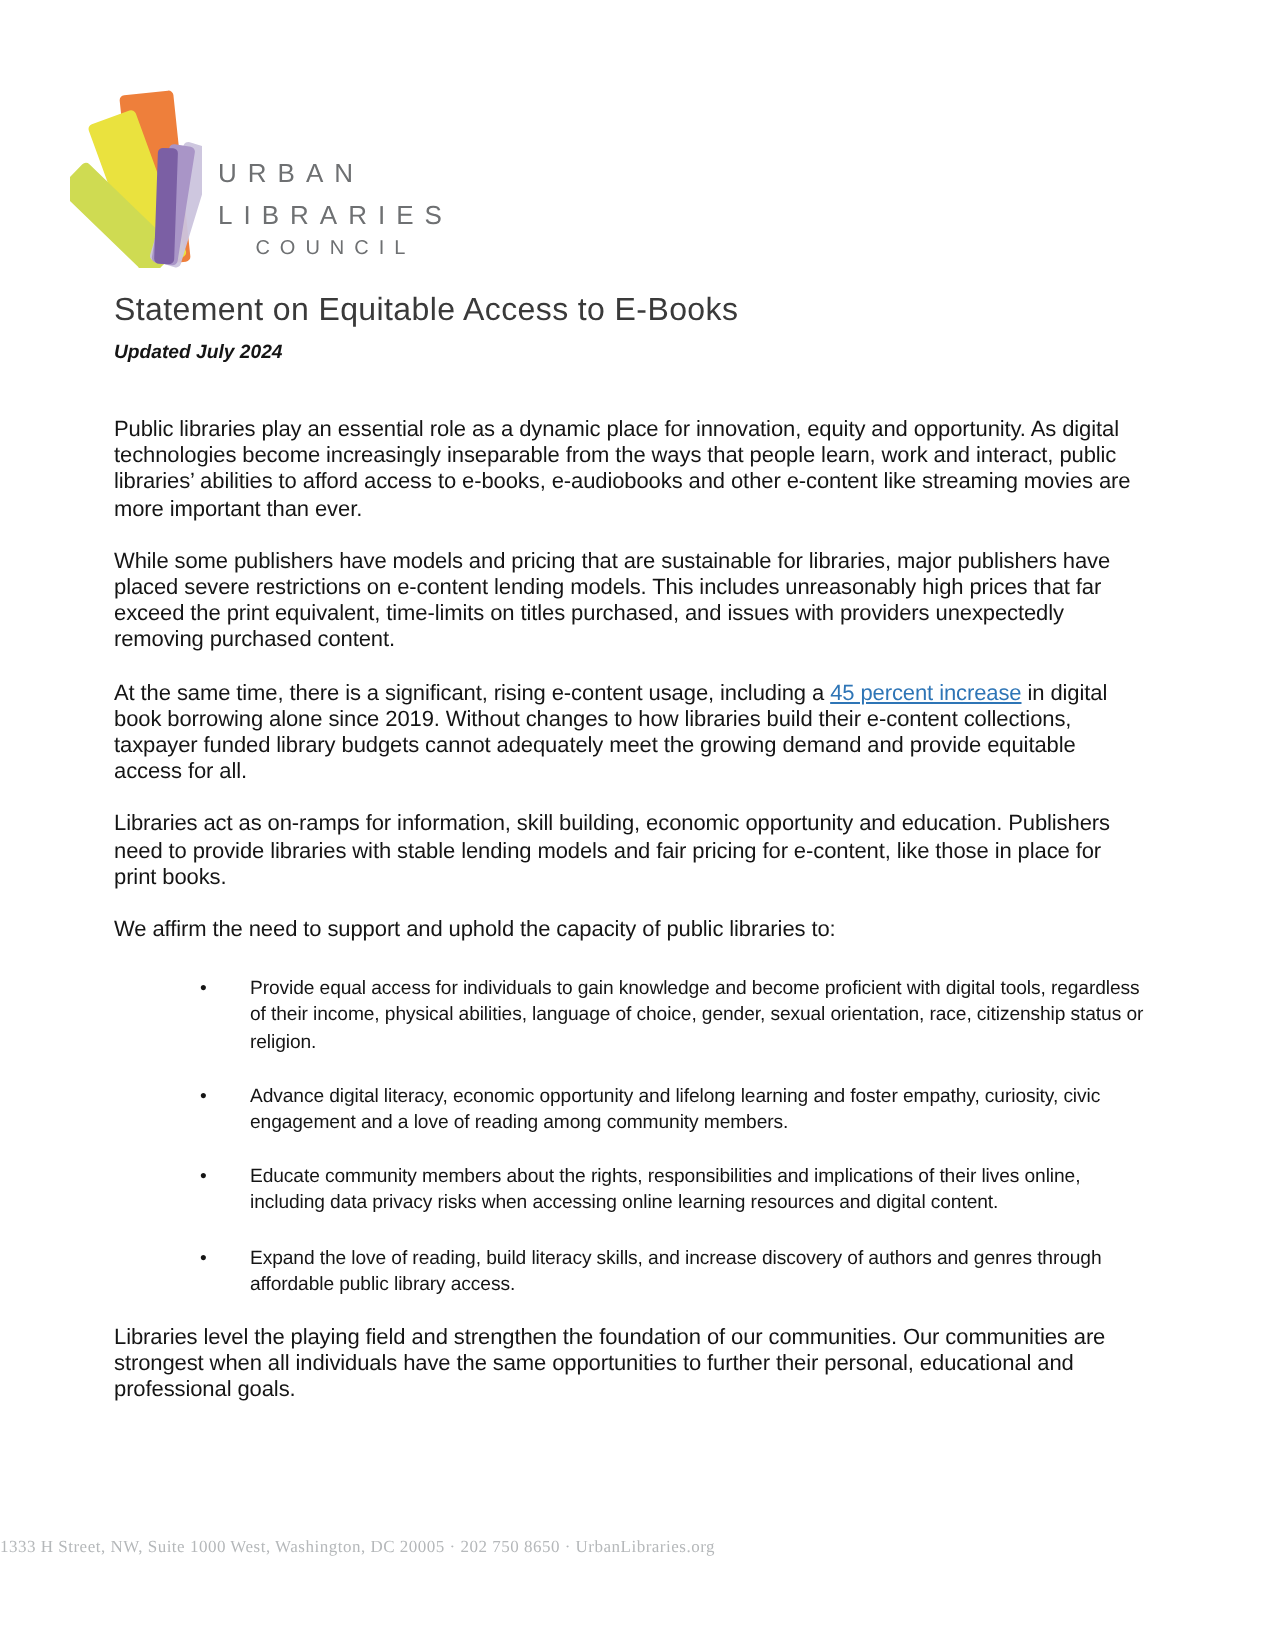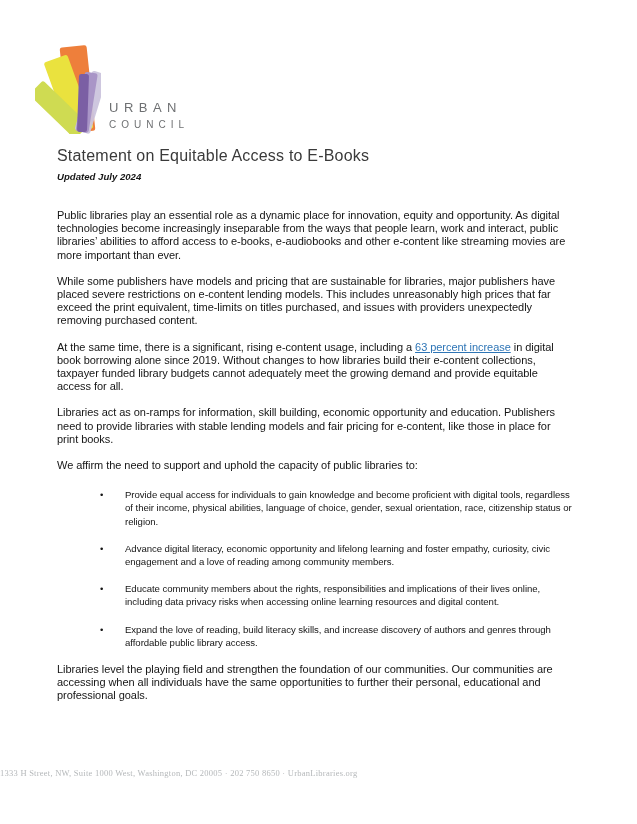--- a/index.html
+++ b/index.html
@@ -84,31 +84,32 @@
         <rect transform="rotate(-6)" x="-13.5" y="-86" width="27" height="86" rx="2.5" fill="#ee7f3b"></rect>
         <rect transform="rotate(-20)" x="-12.5" y="-78" width="25" height="78" rx="2.5" fill="#eae23e"></rect>
         <rect transform="rotate(-46)" x="-10" y="-64" width="20" height="64" rx="2.5" fill="#cfdb52"></rect>
         <rect transform="rotate(17)" x="-8" y="-62" width="16" height="62" rx="2.5" opacity="0.95" fill="#cbc4dd"></rect>
         <rect transform="rotate(9)" x="-6.5" y="-60" width="13" height="60" rx="2.5" fill="#a995c7"></rect>
         <rect transform="rotate(2)" x="-5" y="-58" width="10" height="58" rx="2.5" fill="#7b5fa4"></rect>
       </g>
     </svg>
     <div class="logo-wordmark">
       <div class="logo-line">URBAN</div>
+      <div class="logo-line">LIBRARIES</div>
       <div class="logo-line small">COUNCIL</div>
     </div>
   </div>
 
   <h1 class="doc-title">Statement on Equitable Access to E-Books</h1>
   <div class="doc-updated">Updated July 2024</div>
 
   <div class="body-copy">
     <p class="para">Public libraries play an essential role as a dynamic place for innovation, equity and opportunity. As digital technologies become increasingly inseparable from the ways that people learn, work and interact, public libraries’ abilities to afford access to e-books, e-audiobooks and other e-content like streaming movies are more important than ever.</p>
     <p class="para">While some publishers have models and pricing that are sustainable for libraries, major publishers have placed severe restrictions on e-content lending models. This includes unreasonably high prices that far exceed the print equivalent, time-limits on titles purchased, and issues with providers unexpectedly removing purchased content.</p>
-    <p class="para"><span>At the same time, there is a significant, rising e-content usage, including a </span><a class="link">63 percent increase</a><span> in digital book borrowing alone since 2019. Without changes to how libraries build their e-content collections, taxpayer funded library budgets cannot adequately meet the growing demand and provide equitable access for all.</span></p>
+    <p class="para"><span>At the same time, there is a significant, rising e-content usage, including a </span><a class="link">45 percent increase</a><span> in digital book borrowing alone since 2019. Without changes to how libraries build their e-content collections, taxpayer funded library budgets cannot adequately meet the growing demand and provide equitable access for all.</span></p>
     <p class="para">Libraries act as on-ramps for information, skill building, economic opportunity and education. Publishers need to provide libraries with stable lending models and fair pricing for e-content, like those in place for print books.</p>
     <p class="para">We affirm the need to support and uphold the capacity of public libraries to:</p>
 
     <ul class="bullet-list">
       <li class="bullet-item">
         <span class="bullet-glyph">•</span>
         <span class="bullet-text">Provide equal access for individuals to gain knowledge and become proficient with digital tools, regardless of their income, physical abilities, language of choice, gender, sexual orientation, race, citizenship status or religion.</span>
       </li>
       <li class="bullet-item">
         <span class="bullet-glyph">•</span>
@@ -117,17 +118,17 @@
       <li class="bullet-item">
         <span class="bullet-glyph">•</span>
         <span class="bullet-text">Educate community members about the rights, responsibilities and implications of their lives online, including data privacy risks when accessing online learning resources and digital content.</span>
       </li>
       <li class="bullet-item">
         <span class="bullet-glyph">•</span>
         <span class="bullet-text">Expand the love of reading, build literacy skills, and increase discovery of authors and genres through affordable public library access.</span>
       </li>
     </ul>
 
-    <p class="para">Libraries level the playing field and strengthen the foundation of our communities. Our communities are accessing when all individuals have the same opportunities to further their personal, educational and professional goals.</p>
+    <p class="para">Libraries level the playing field and strengthen the foundation of our communities. Our communities are strongest when all individuals have the same opportunities to further their personal, educational and professional goals.</p>
   </div>
 </div>
 
 <div class="footer">1333 H Street, NW, Suite 1000 West, Washington, DC 20005 · 202 750 8650 · UrbanLibraries.org</div>
 
 </body></html>

